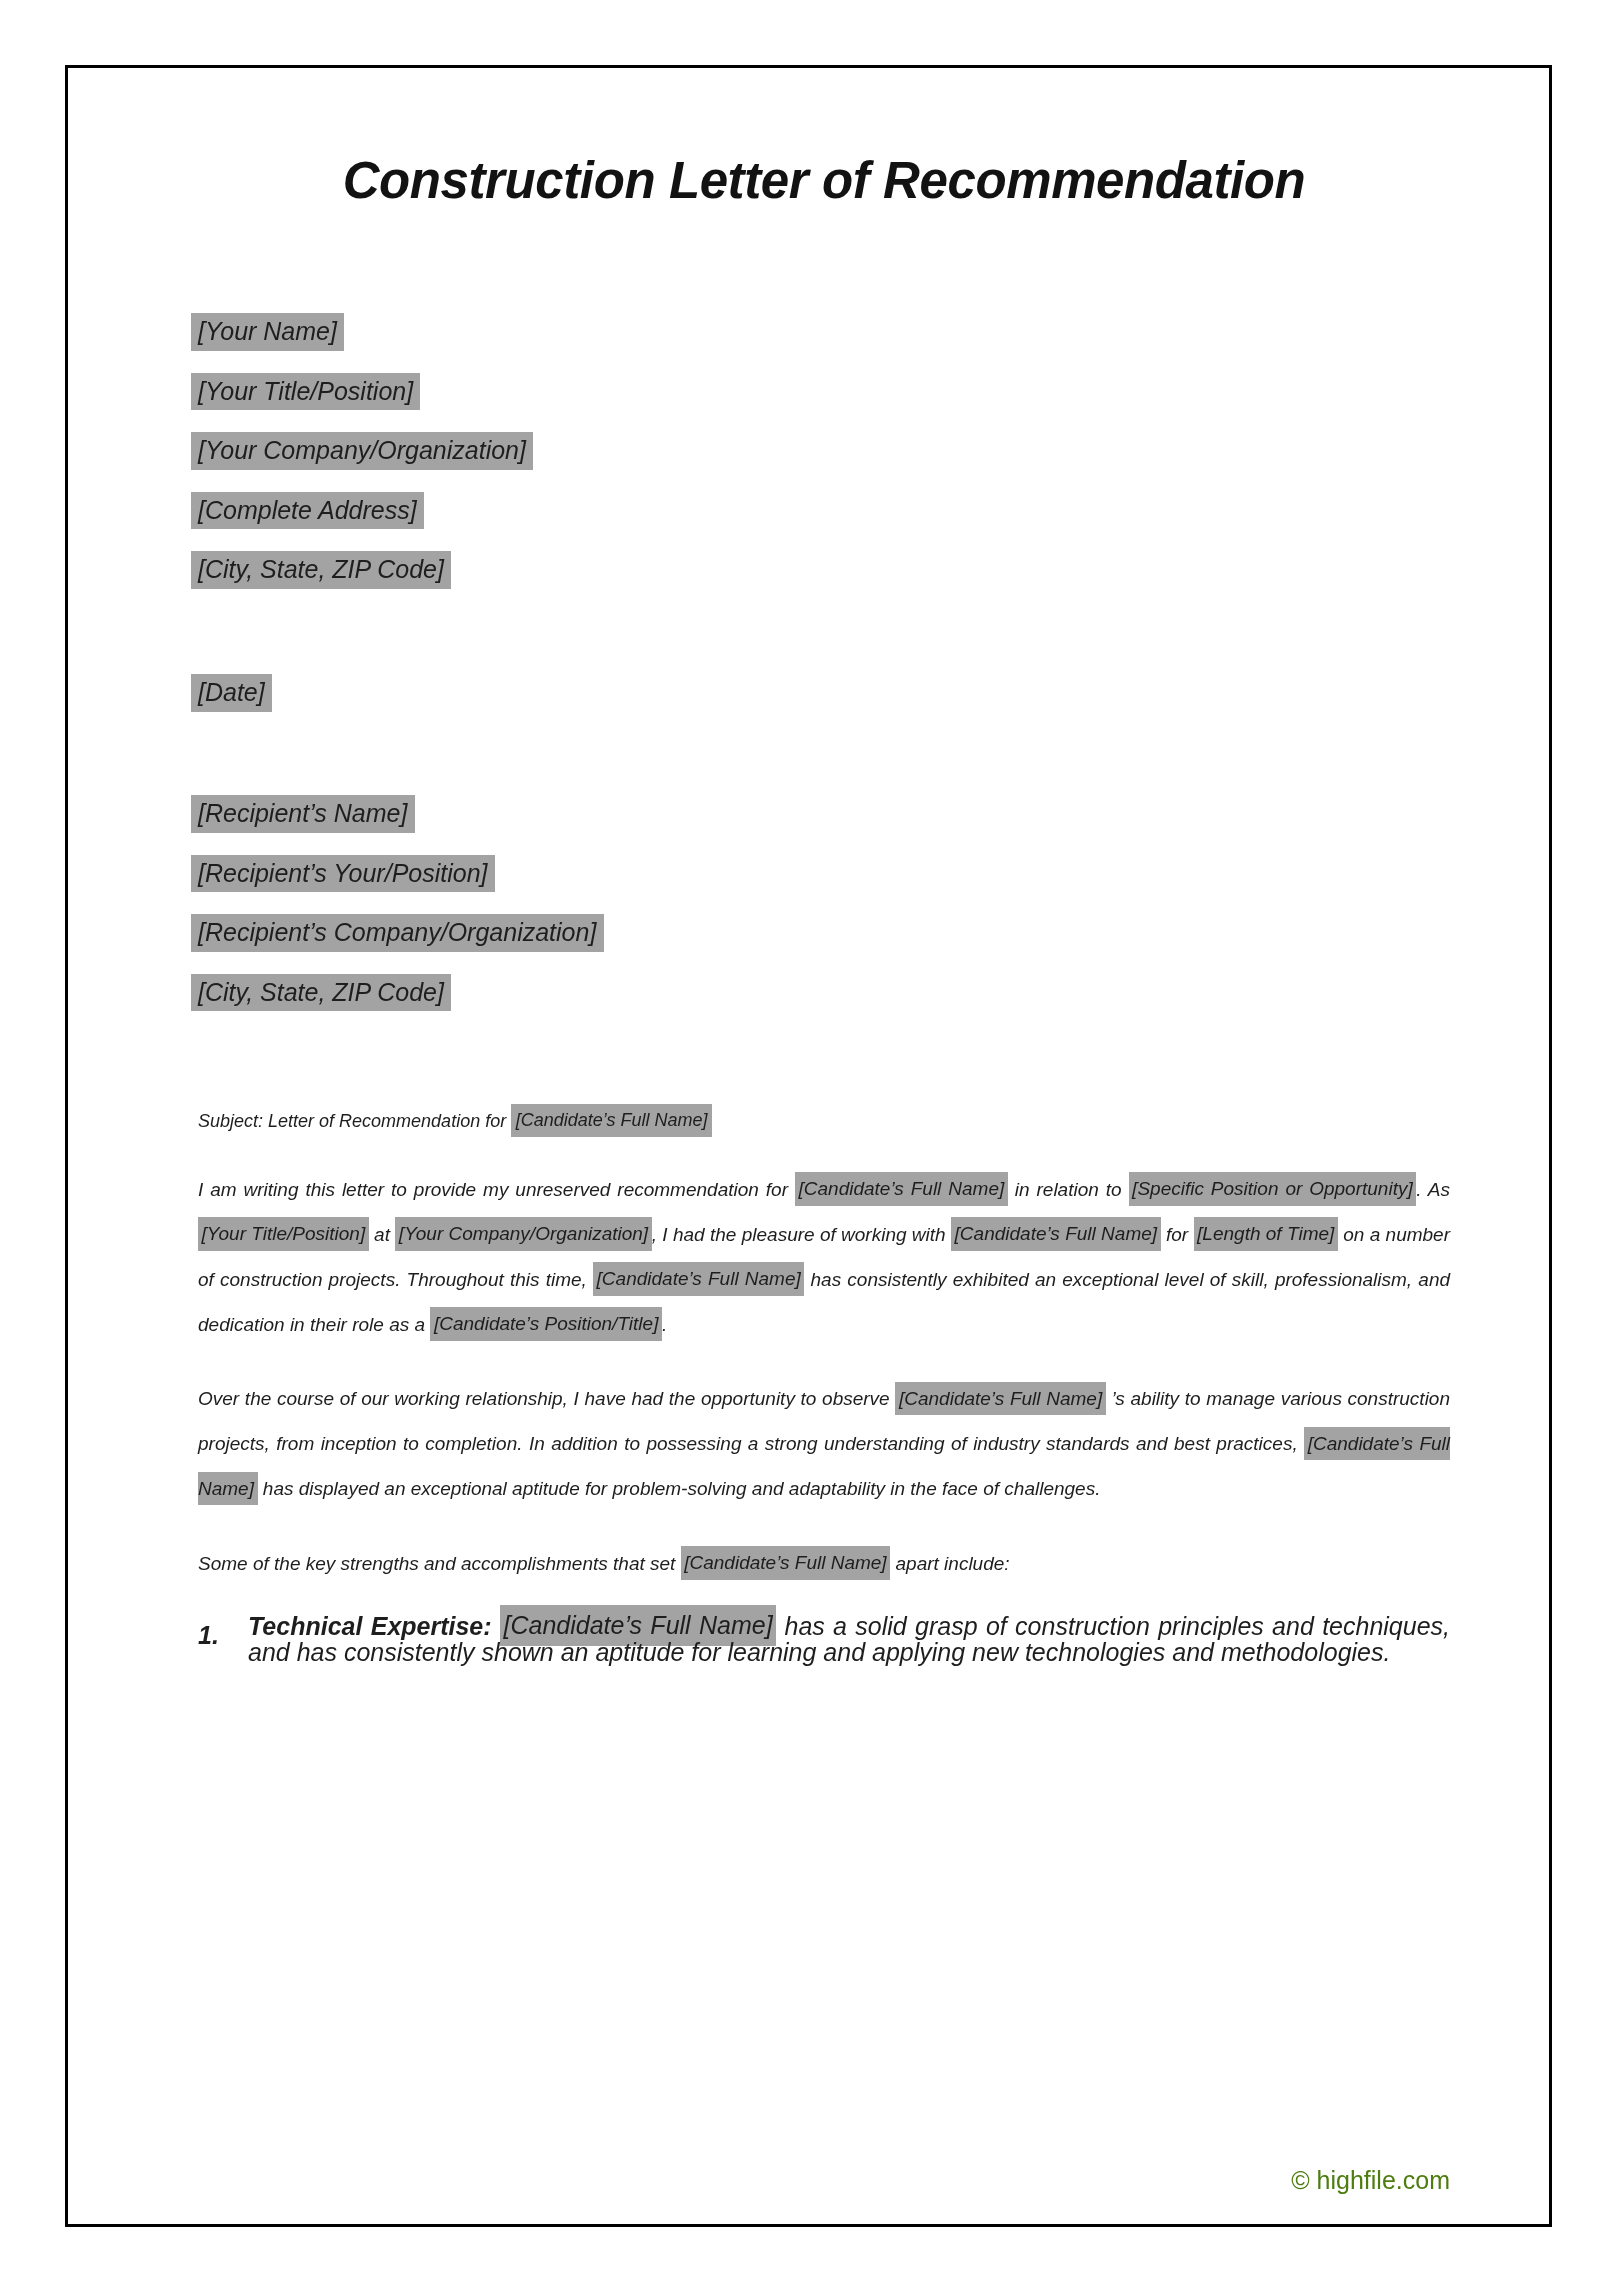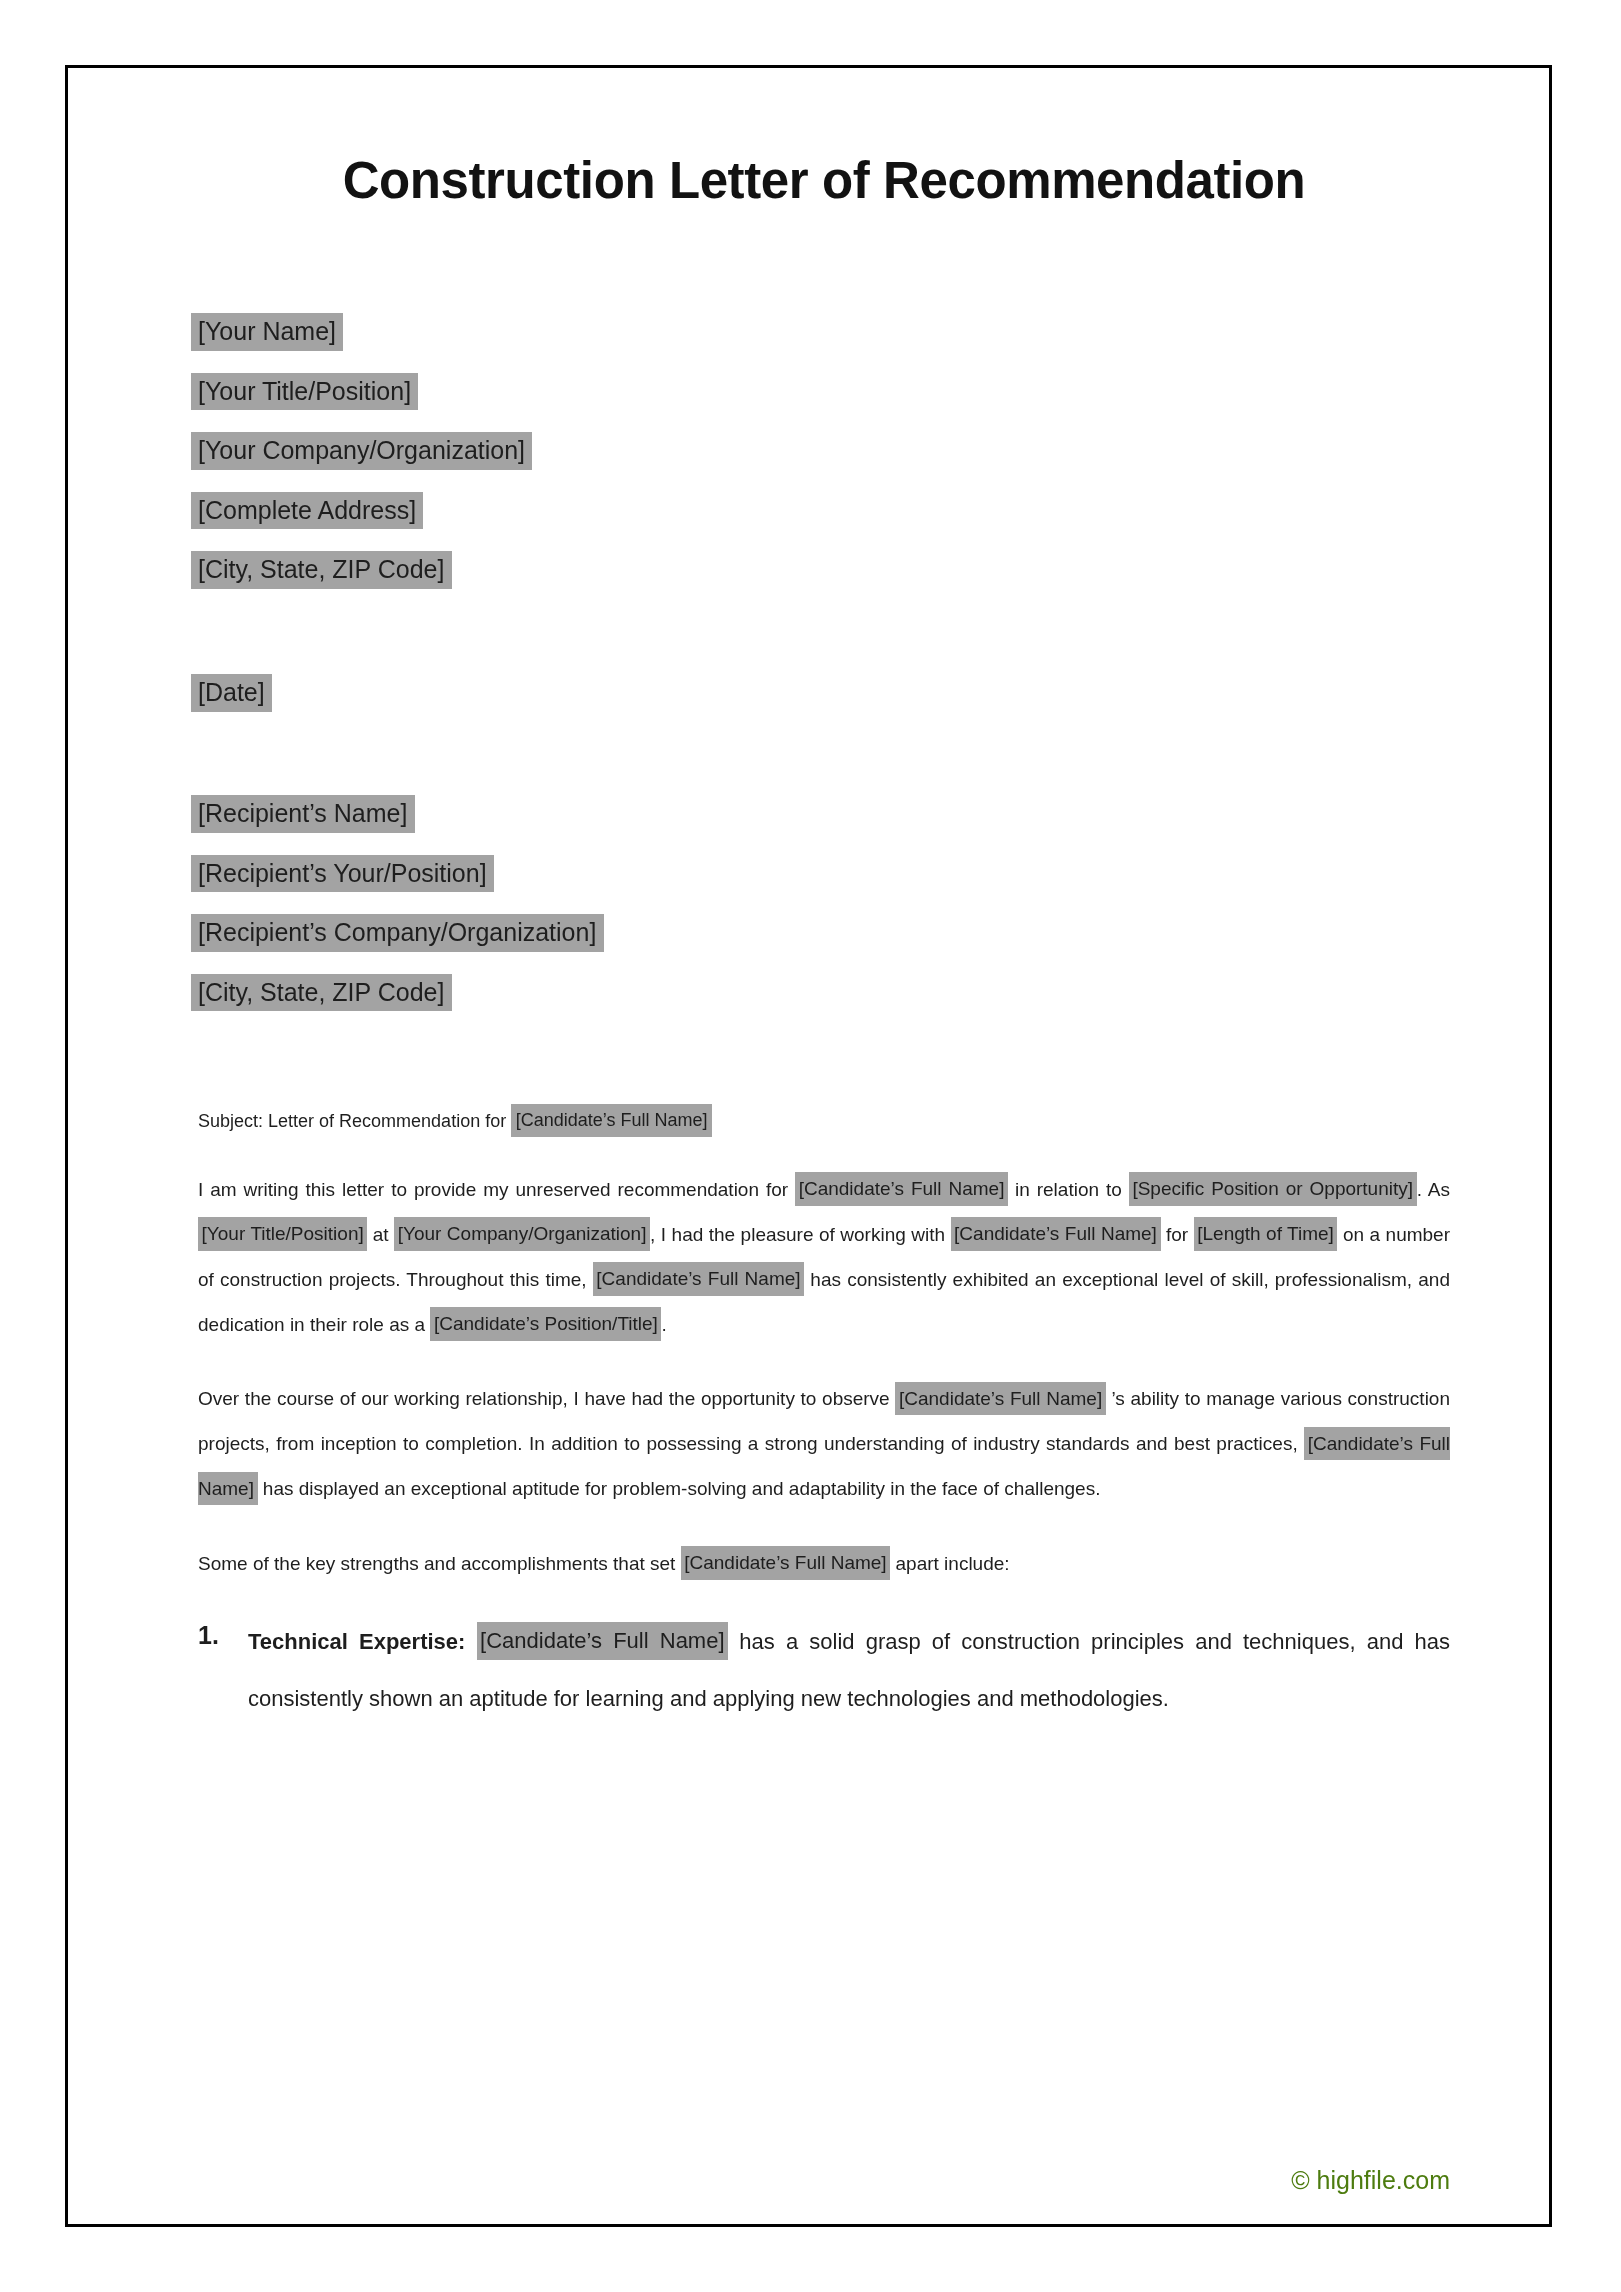--- a/index.html
+++ b/index.html
@@ -21,20 +21,21 @@
     top: 65px;
     width: 1487px;
     height: 2162px;
     border: 3.6px solid #000000;
     box-sizing: border-box;
     background: #ffffff;
   }
   .content {
     position: relative;
     padding: 0 99px 0 130px;
+    font-style: italic;
   }
   h1.doc-title {
     margin: 82px 0 0 0;
     text-align: center;
     font-size: 51px;
     line-height: 61px;
     font-weight: bold;
     color: #121212;
     letter-spacing: -0.4px;
   }
@@ -77,22 +78,22 @@
   }
   .num-list .num {
     position: absolute;
     left: 0;
     top: 0;
     font-weight: bold;
     font-size: 25px;
     line-height: 45px;
   }
   .num-list .li-text {
-    font-size: 22px;
-    line-height: 57px;
+    font-size: 25px;
+    line-height: 26px;
     text-align: justify;
   }
   .num-list .li-text .hl { padding: 6.3px 3.6px; }
   .b { font-weight: bold; }
   .doc-footer {
     position: absolute;
     right: 99px;
     bottom: 29px;
     font-size: 25px;
     line-height: 30px;

